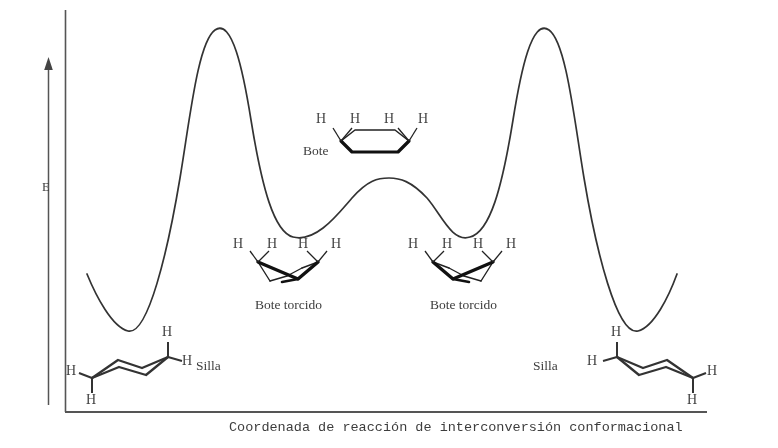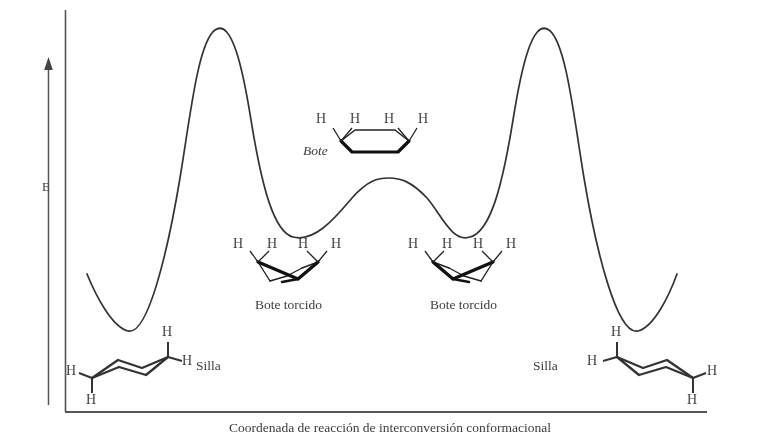--- a/index.html
+++ b/index.html
@@ -9,21 +9,21 @@
     font-family:"Liberation Serif","DejaVu Serif",serif;
     color:#3a3a3a;
     overflow:hidden;
     position:relative;
   }
   #stage{position:relative;width:778px;height:448px;}
   svg.layer{position:absolute;top:0;left:0;width:778px;height:448px;overflow:visible;}
   .txt{position:absolute;white-space:nowrap;color:#444;}
   .h-label{font-size:14px;font-family:"Liberation Serif","DejaVu Serif",serif;}
   .conf-label{font-size:13.5px;font-family:"Liberation Serif","DejaVu Serif",serif;color:#3d3d3d;}
-  .axis-label{font-size:13.5px;font-family:Liberation Serif, serif;color:#3d3d3d;}
+  .axis-label{font-size:13.5px;font-family:Liberation Mono, monospace;color:#3d3d3d;}
   .e-label{font-size:12.5px;font-family:"Liberation Serif","DejaVu Serif",serif;color:#3d3d3d;}
 </style>
 </head>
 <body>
 
 <div id="stage">
 
   <svg class="layer" viewBox="0 0 778 448">
 
     <line x1="65.5" y1="10" x2="65.5" y2="412" stroke="#555" stroke-width="1.6"></line>
@@ -66,21 +66,21 @@
       <line x1="41" y1="33" x2="33" y2="20" stroke="#222" stroke-width="1.3"></line>
       <line x1="41" y1="33" x2="52" y2="20" stroke="#222" stroke-width="1.3"></line>
       <line x1="109" y1="33" x2="98" y2="20" stroke="#222" stroke-width="1.3"></line>
       <line x1="109" y1="33" x2="117" y2="20" stroke="#222" stroke-width="1.3"></line>
     </svg>
     <span class="txt h-label" style="left:16px;top:3px;">H</span>
     <span class="txt h-label" style="left:50px;top:3px;">H</span>
     <span class="txt h-label" style="left:84px;top:3px;">H</span>
     <span class="txt h-label" style="left:118px;top:3px;">H</span>
   </div>
-  <div class="txt conf-label" style="left:303px;top:143px;font-style:italic;">Bote</div>
+  <div class="txt conf-label" style="left:303px;top:143px;">Bote</div>
 
   <div style="position:absolute;left:240px;top:248px;width:130px;height:52px;">
     <svg width="130" height="52" viewBox="0 0 130 52" style="position:absolute;left:0;top:0;overflow:visible;">
 
       <path d="M 18,14 L 30,33" fill="none" stroke="#222" stroke-width="1.4" stroke-linecap="round"></path>
       <path d="M 30,33 L 47,28" fill="none" stroke="#222" stroke-width="1.4" stroke-linecap="round"></path>
       <path d="M 47,28 L 62,20" fill="none" stroke="#222" stroke-width="1.4" stroke-linecap="round"></path>
       <path d="M 62,20 L 78,14" fill="none" stroke="#222" stroke-width="1.4" stroke-linecap="round"></path>
 
       <path d="M 18,14 L 58,31 L 78,14" fill="none" stroke="#111" stroke-width="3.4" stroke-linejoin="round" stroke-linecap="round"></path>

